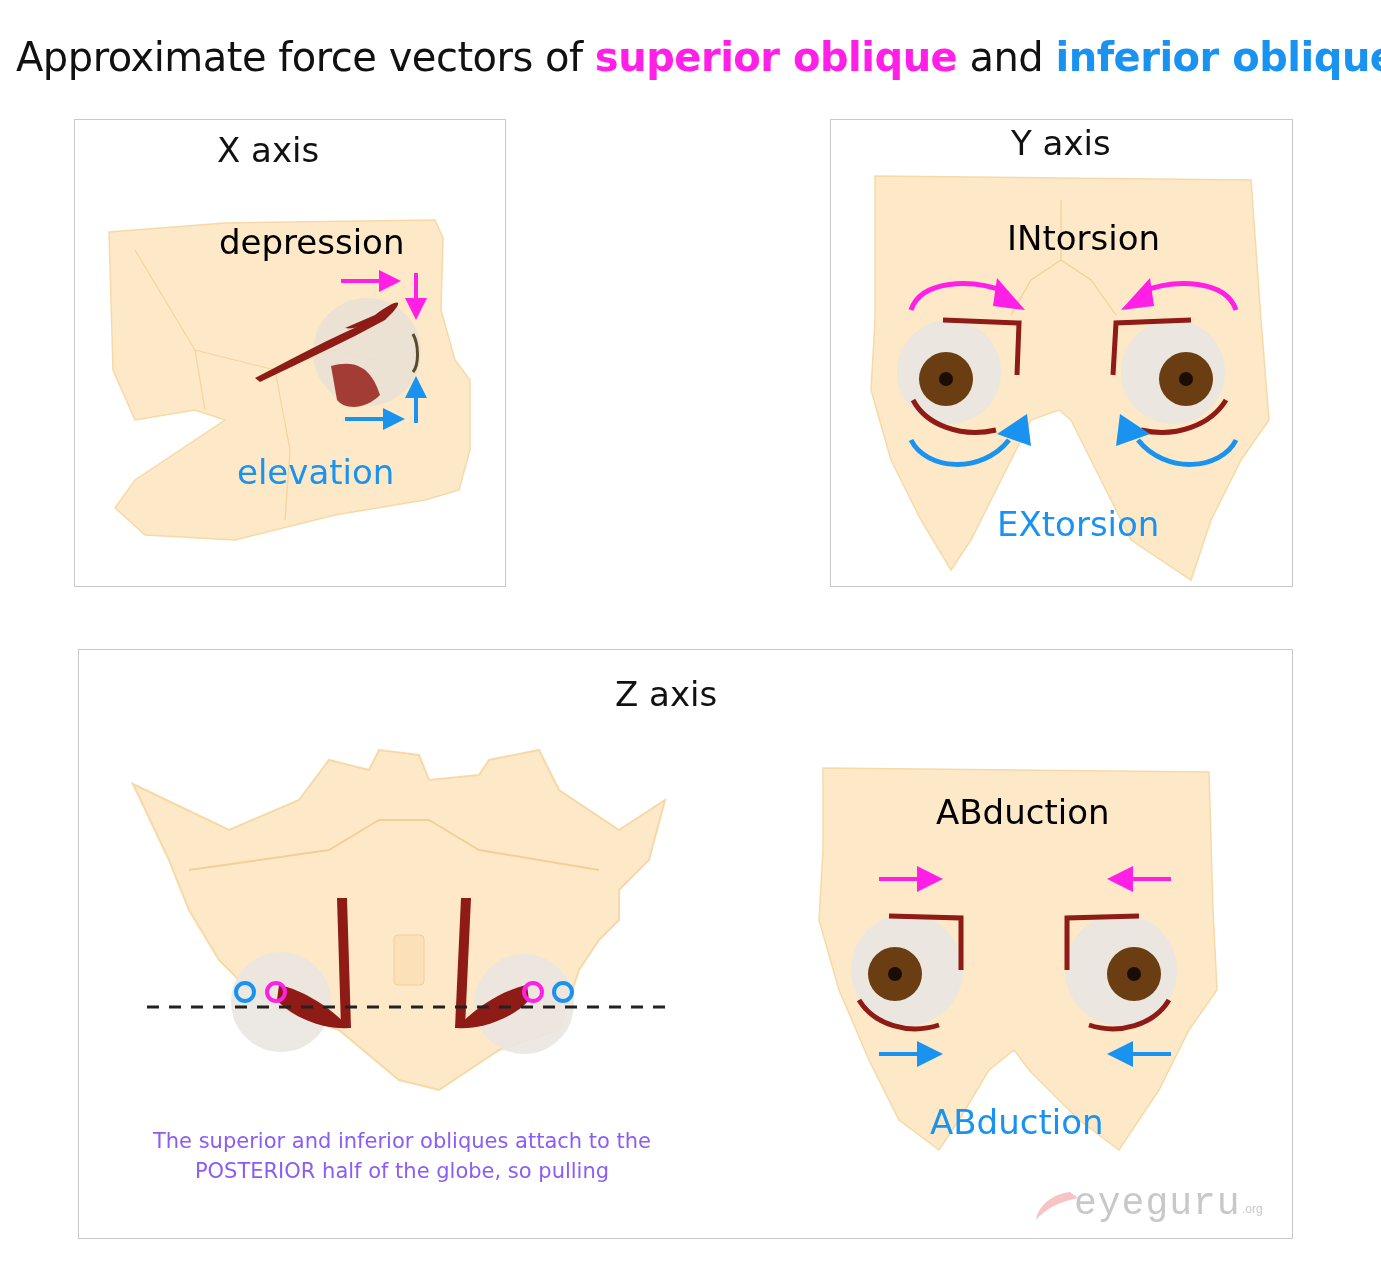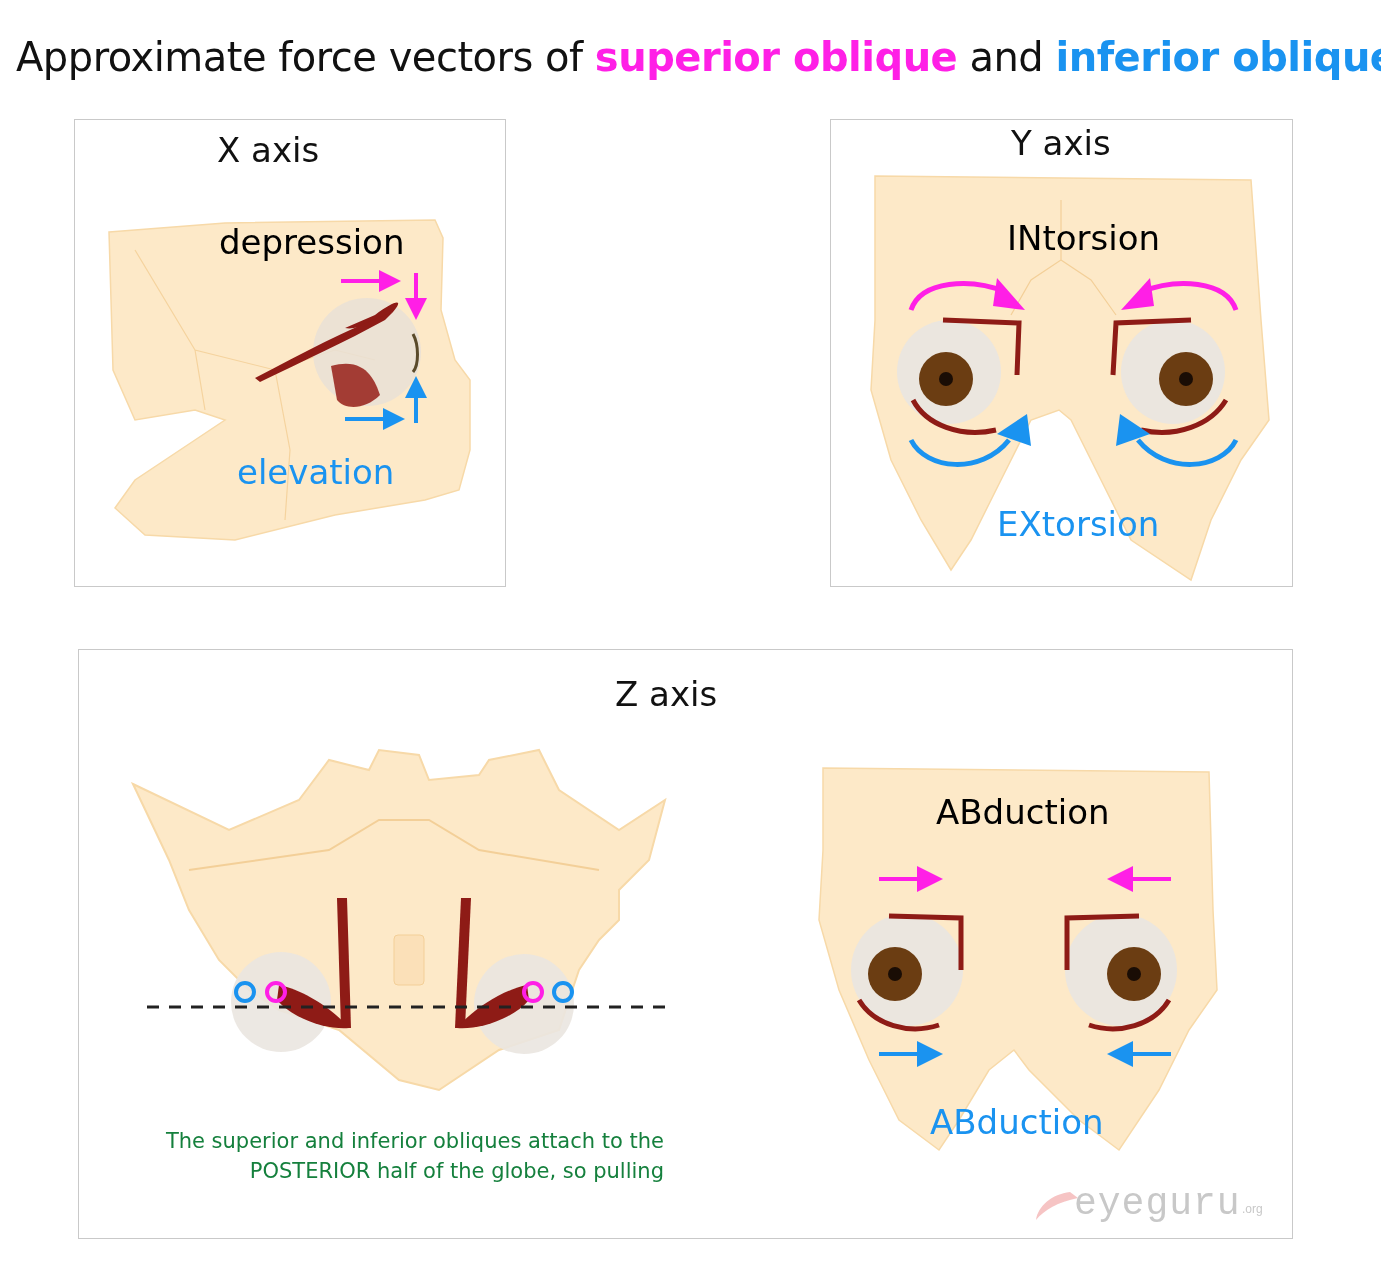--- a/index.html
+++ b/index.html
@@ -6,21 +6,21 @@
   body{width:1381px;height:1264px;position:relative;overflow:hidden;font-family:"DejaVu Sans","Liberation Sans",sans-serif;}
   .title{position:absolute;left:16px;top:34px;font-size:40px;color:#111;white-space:nowrap;letter-spacing:-0.5px;}
   .title .so{color:#ff1fe6;font-weight:bold;text-align:right;}
   .title .io{color:#1a93f0;font-weight:bold;}
   .panel{position:absolute;border:1.5px solid #c9c9c9;border-radius:0;background:#fff;}
   .ptitle{position:absolute;font-size:34px;color:#111;white-space:nowrap;}
   .lbl{position:absolute;font-size:34px;white-space:nowrap;}
   .mag{color:#000000;margin-left:6px;}
   .blu{color:#1a93f0;}
   svg{position:absolute;left:0;top:0;}
-  .note{position:absolute;left:140px;top:1126px;width:524px;text-align:right;font-size:21px;line-height:30px;color:#15803d;}
+  .note{position:absolute;left:140px;top:1126px;width:524px;text-align:center;font-size:21px;line-height:30px;color:#8b5cf6;}
   .logo{position:absolute;left:1030px;top:1186px;width:260px;height:44px;}
   .logo .word{position:absolute;left:44px;top:-4px;font-size:38px;color:#c8c8c8;font-family:Liberation Mono, monospace;letter-spacing:1px;}
   .logo .tld{position:absolute;left:212px;top:16px;font-size:12px;color:#c8c8c8;font-family:"Liberation Sans",sans-serif;}
 </style>
 </head>
 <body>
 
 <div class="title">
   <span>Approximate force vectors of </span><span class="so">superior oblique</span><span> and </span><span class="io">inferior oblique</span>
 </div>

